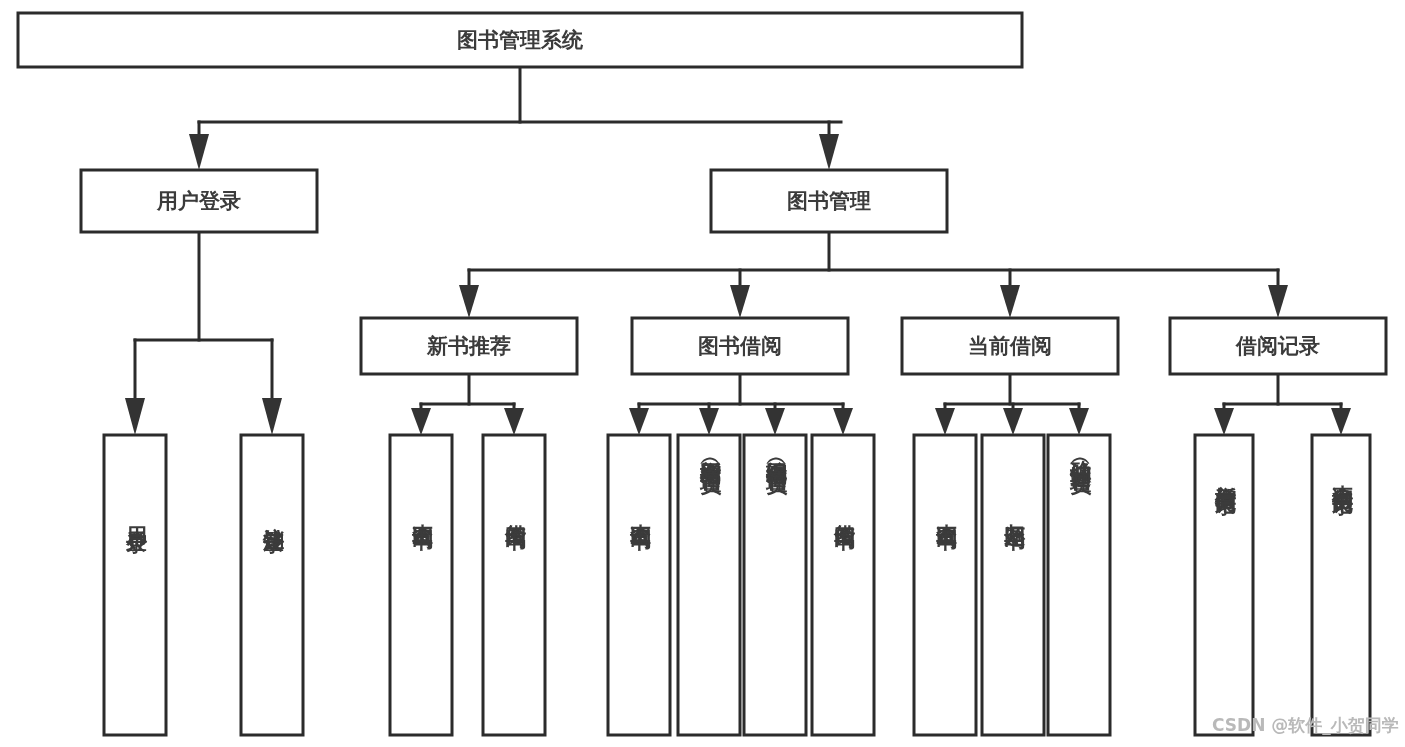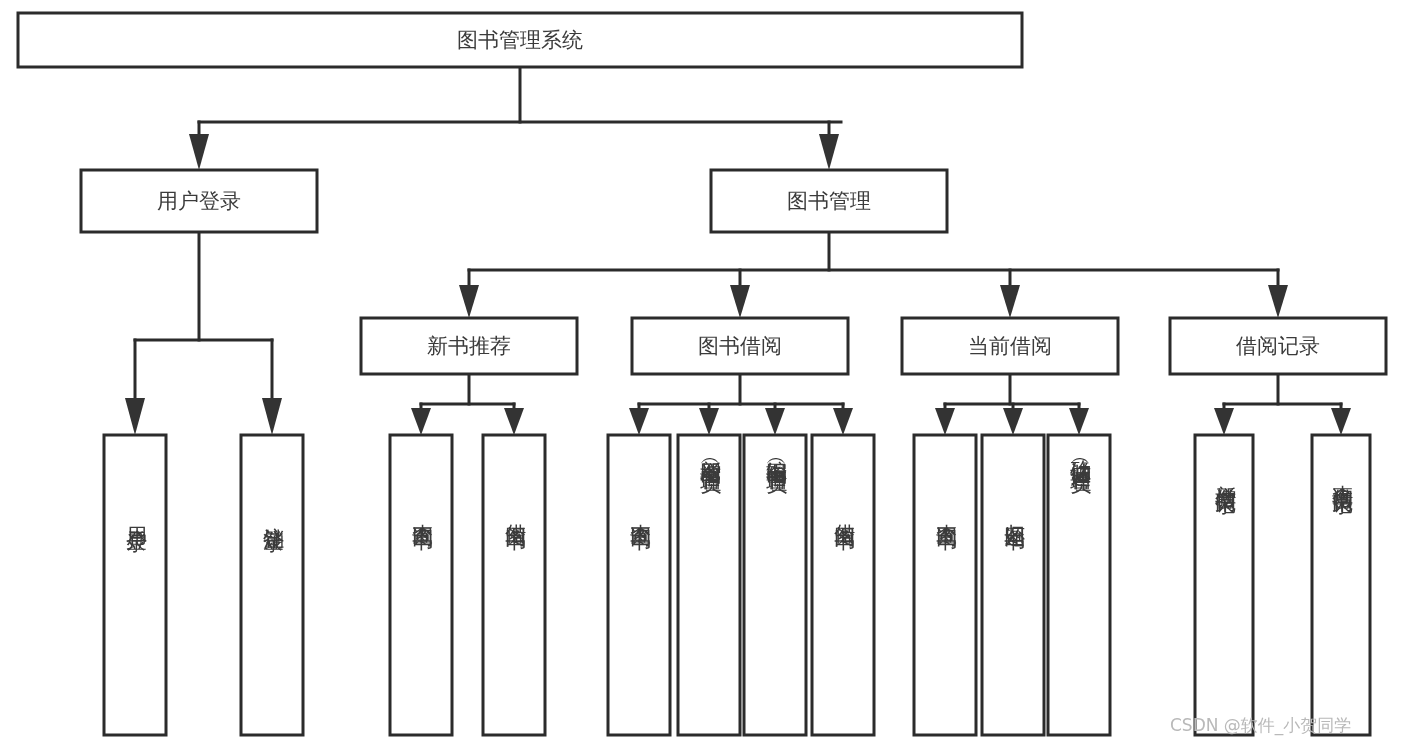--- a/index.html
+++ b/index.html
@@ -11,20 +11,21 @@
     width: 1405px;
     height: 747px;
     font-family: "DejaVu Sans", "Liberation Sans", sans-serif;
     overflow: hidden;
   }
   #diagram-root {
     position: relative;
     width: 1371px;
     height: 747px;
     background: #ffffff;
+    font-weight: bold;
   }
   svg.diagram-canvas {
     position: absolute;
     left: 0;
     top: 0;
     width: 1405px;
     height: 747px;
   }
   .node-rect {
     fill: #ffffff;
@@ -60,21 +61,21 @@
     text-align: left;
     white-space: nowrap;
     pointer-events: none;
   }
   .watermark {
     position: absolute;
     font-family: "DejaVu Sans", "Liberation Sans", sans-serif;
     font-size: 17px;
     color: #b9b9b9;
     white-space: nowrap;
-    left: 1170px;
+    left: 1212px;
     top: 714px;
   }
 </style>
 </head>
 <body>
 
 <div id="diagram-root">
 
   <svg class="diagram-canvas" viewBox="0 0 1405 747">
 

